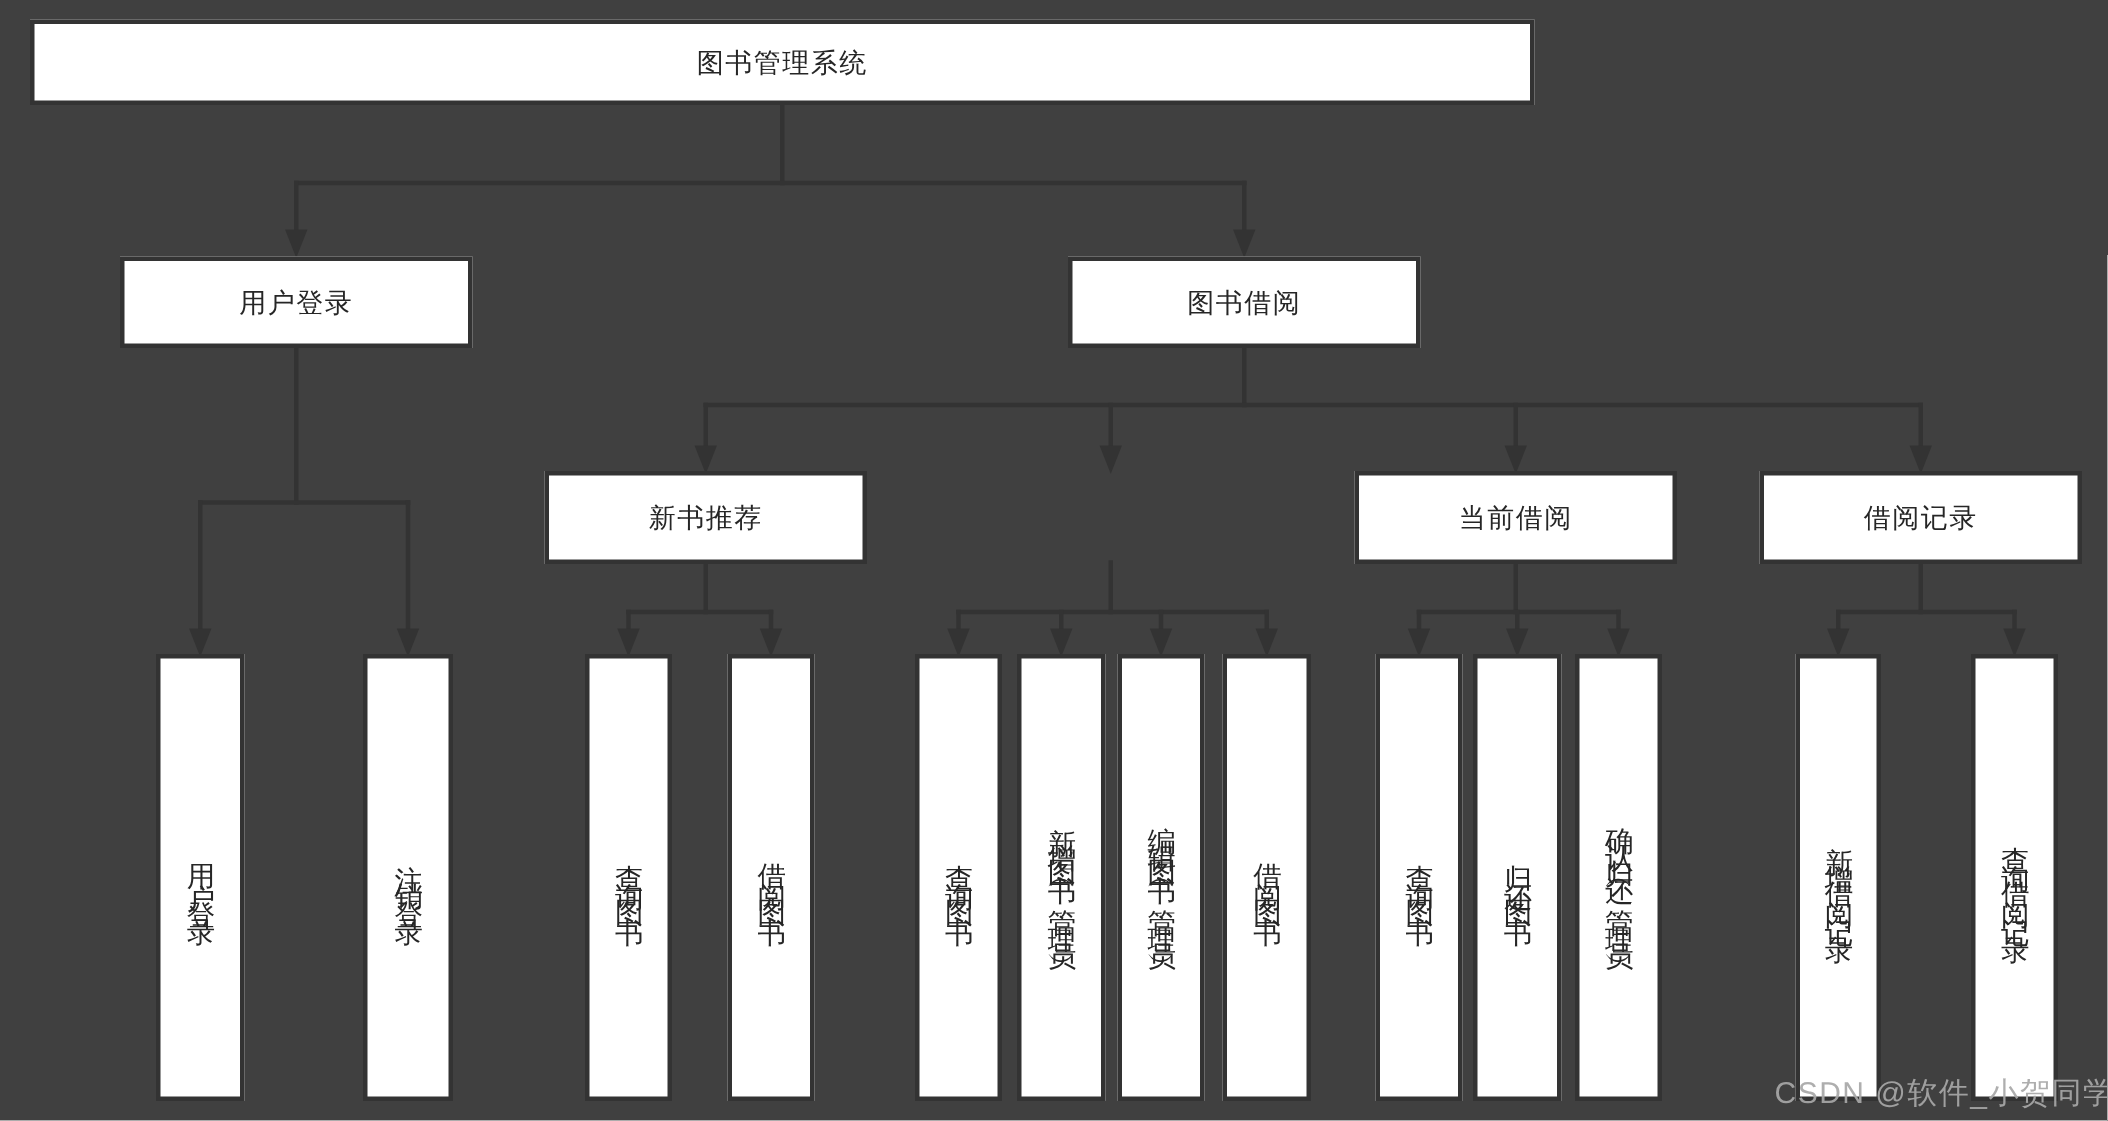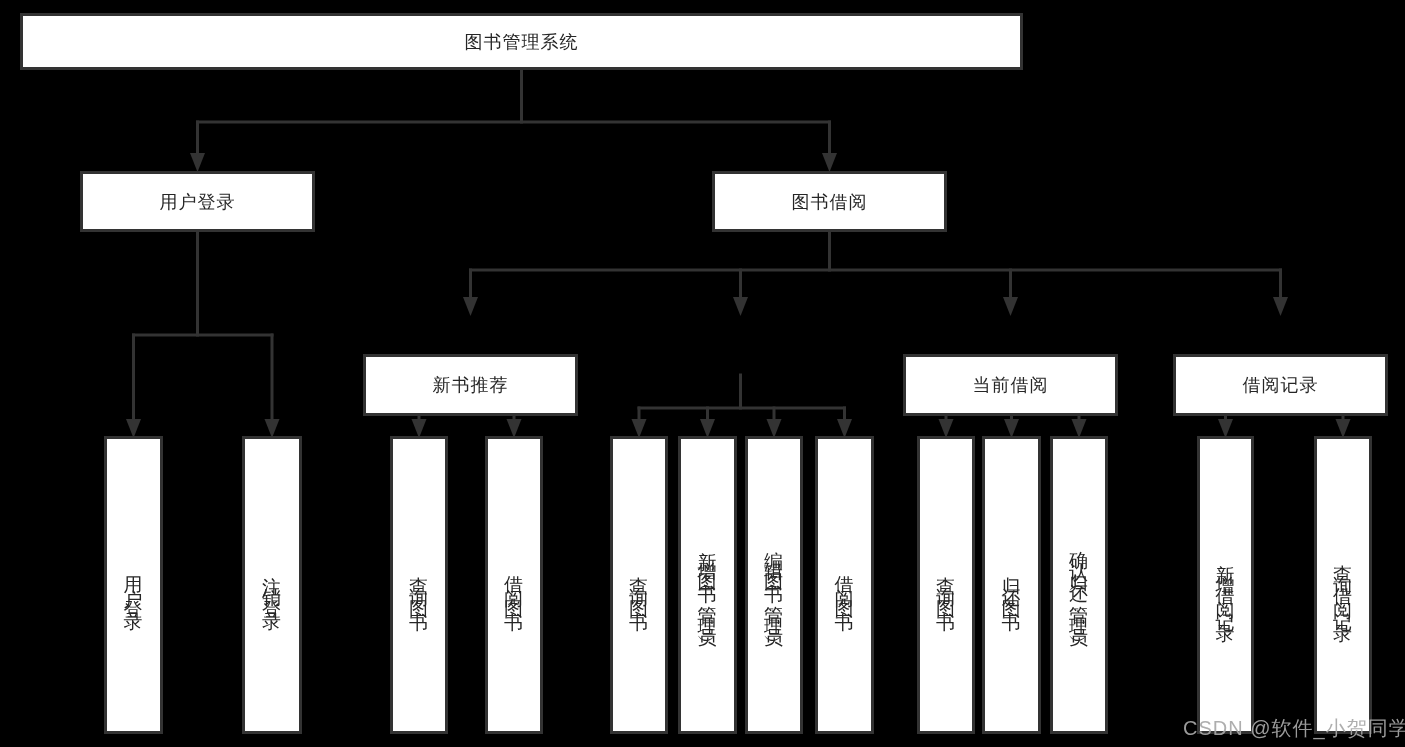--- a/index.html
+++ b/index.html
@@ -1,20 +1,20 @@
 <!DOCTYPE html>
 <html><head>
 <meta charset="utf-8">
 <style>
   html, body { margin: 0; padding: 0; background: #ffffff; }
   .canvas {
     position: relative;
     width: 1405px;
     height: 747px;
-    background: #000000;
+    background: #404040;
     overflow: hidden;
     font-family: "Liberation Sans", "DejaVu Sans", sans-serif;
   }
   svg.connectors {
     position: absolute;
     left: 0; top: 0;
     width: 1405px; height: 747px;
     z-index: 1;
   }
   .node {
@@ -28,21 +28,21 @@
     color: #262626;
     z-index: 2;
   }
   .h-label {
     font-size: 18px;
     letter-spacing: 1px;
     white-space: nowrap;
   }
   .root  { left: 20px;  top: 13px;  width: 1003px; height: 57px; }
   .lvl2  { top: 171px; width: 235px; height: 61px; }
-  .lvl3  { top: 314px; width: 215px; height: 62px; margin-top: 40px; }
+  .lvl3  { top: 314px; width: 215px; height: 62px; }
   .leaf  { top: 436px; height: 298px; }
   .vtext {
     writing-mode: vertical-rl;
     font-size: 19px;
     line-height: 1.0;
     letter-spacing: 12px;
     color: #262626;
     white-space: nowrap;
   }
   .watermark {

